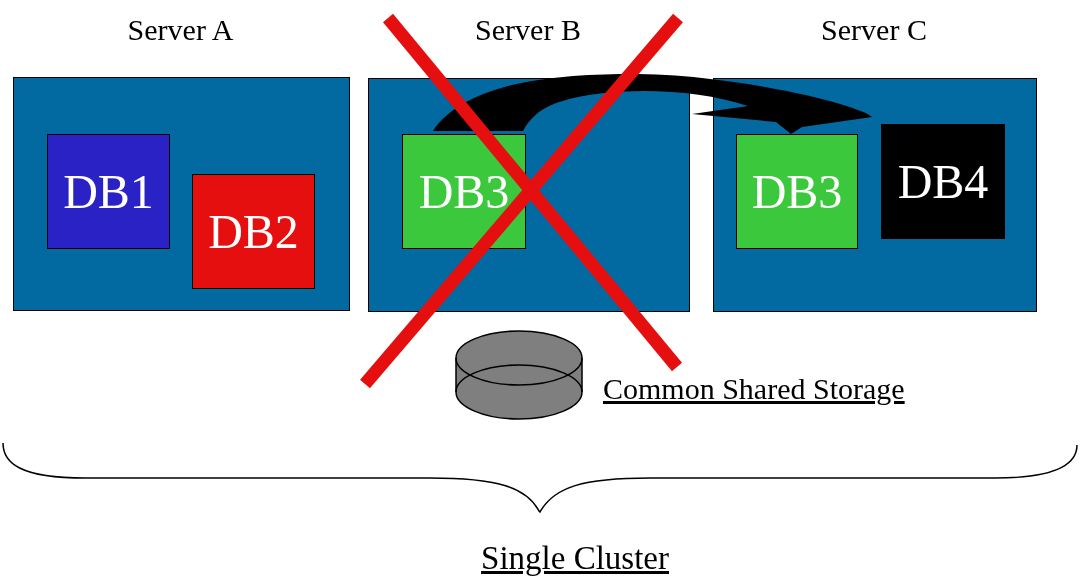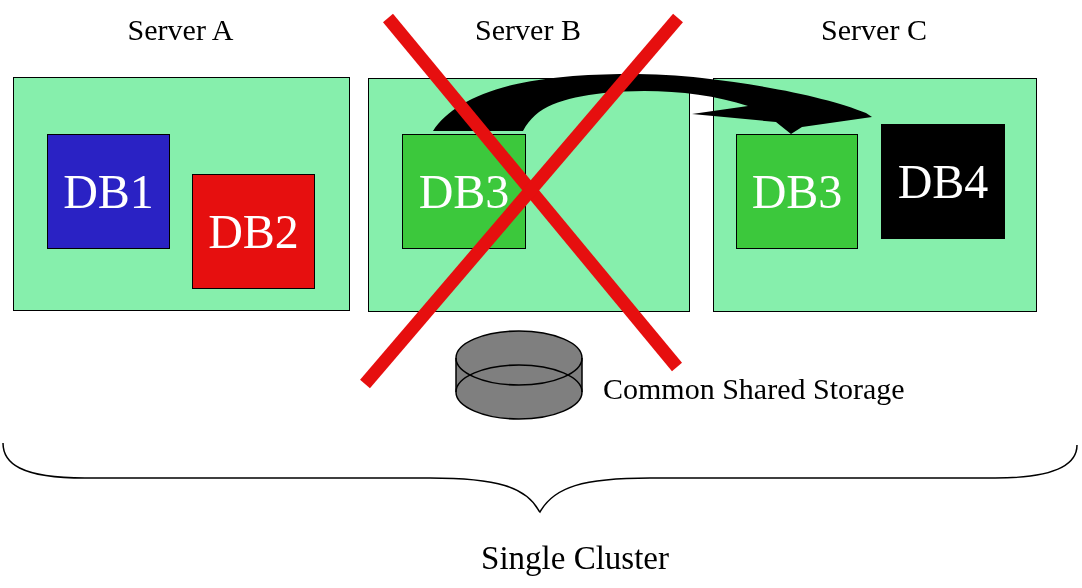--- a/index.html
+++ b/index.html
@@ -4,30 +4,30 @@
 <style>
   html,body{margin:0;padding:0;background:#fff;}
   #canvas{
     position:relative;width:1082px;height:588px;background:#ffffff;overflow:hidden;
     font-family:"Liberation Serif","DejaVu Serif",serif;color:#000;
   }
   .server-label{
     position:absolute;top:12px;text-align:center;font-size:30px;line-height:1.2;
   }
   .server-box{
-    position:absolute;border:1px solid #000;background:#86efac;
+    position:absolute;border:1px solid #000;background:#0369a1;
   }
   .db-box{
     position:absolute;border:1px solid #000;display:flex;align-items:center;justify-content:center;
     color:#fff;font-size:48px;line-height:1;
   }
   #overlay{
     position:absolute;left:0;top:0;width:1082px;height:588px;pointer-events:none;
   }
-  .flow-label{position:absolute;font-size:30px;line-height:1;white-space:nowrap;}
+  .flow-label{position:absolute;font-size:30px;line-height:1;white-space:nowrap;text-decoration:underline;}
   #storage-label{left:603px;top:374px;}
   #cluster-label{left:369px;top:542px;width:300px;text-align:right;font-size:33px;}
 </style>
 </head>
 <body>
 
 <div id="canvas">
 
   <div class="server-label" style="left:13px;width:335px;font-family:Liberation Serif, serif;">Server A</div>
   <div class="server-label" style="left:368px;width:320px;">Server B</div>

